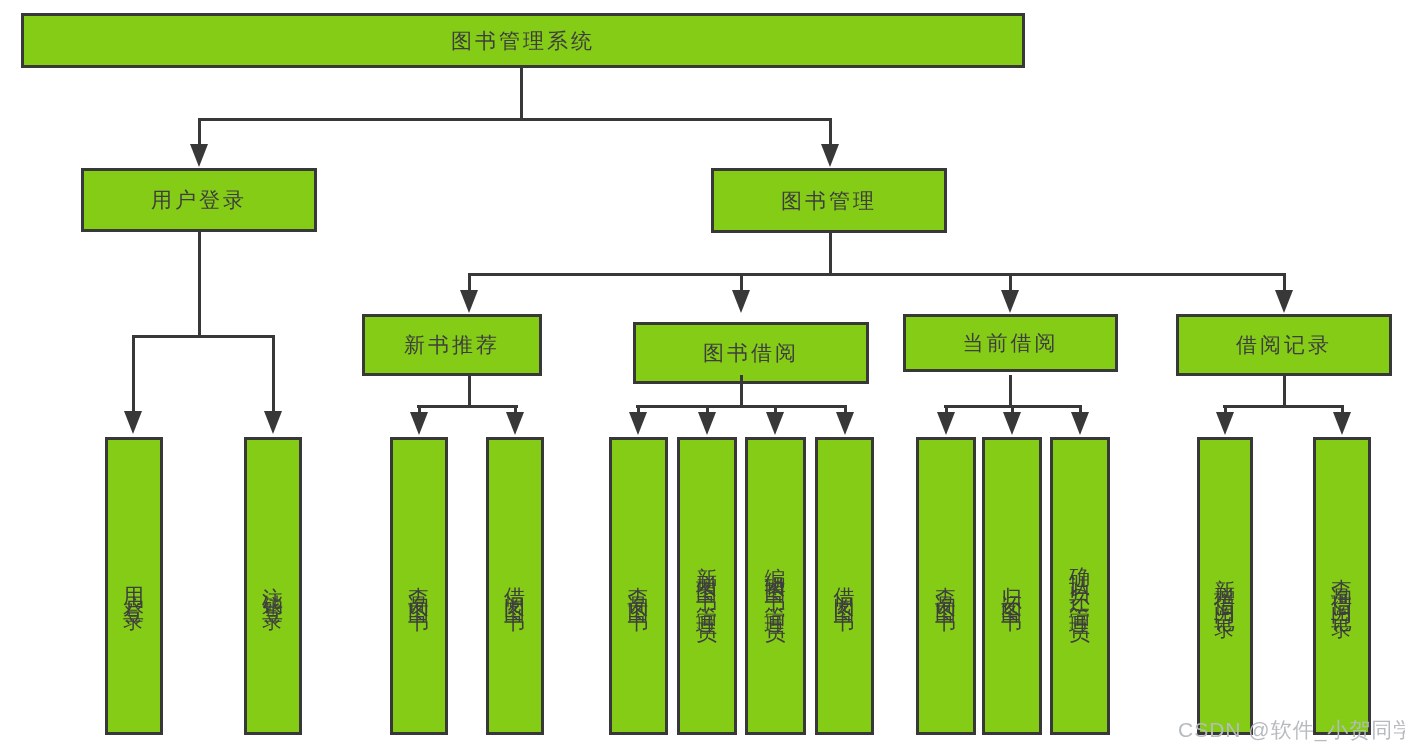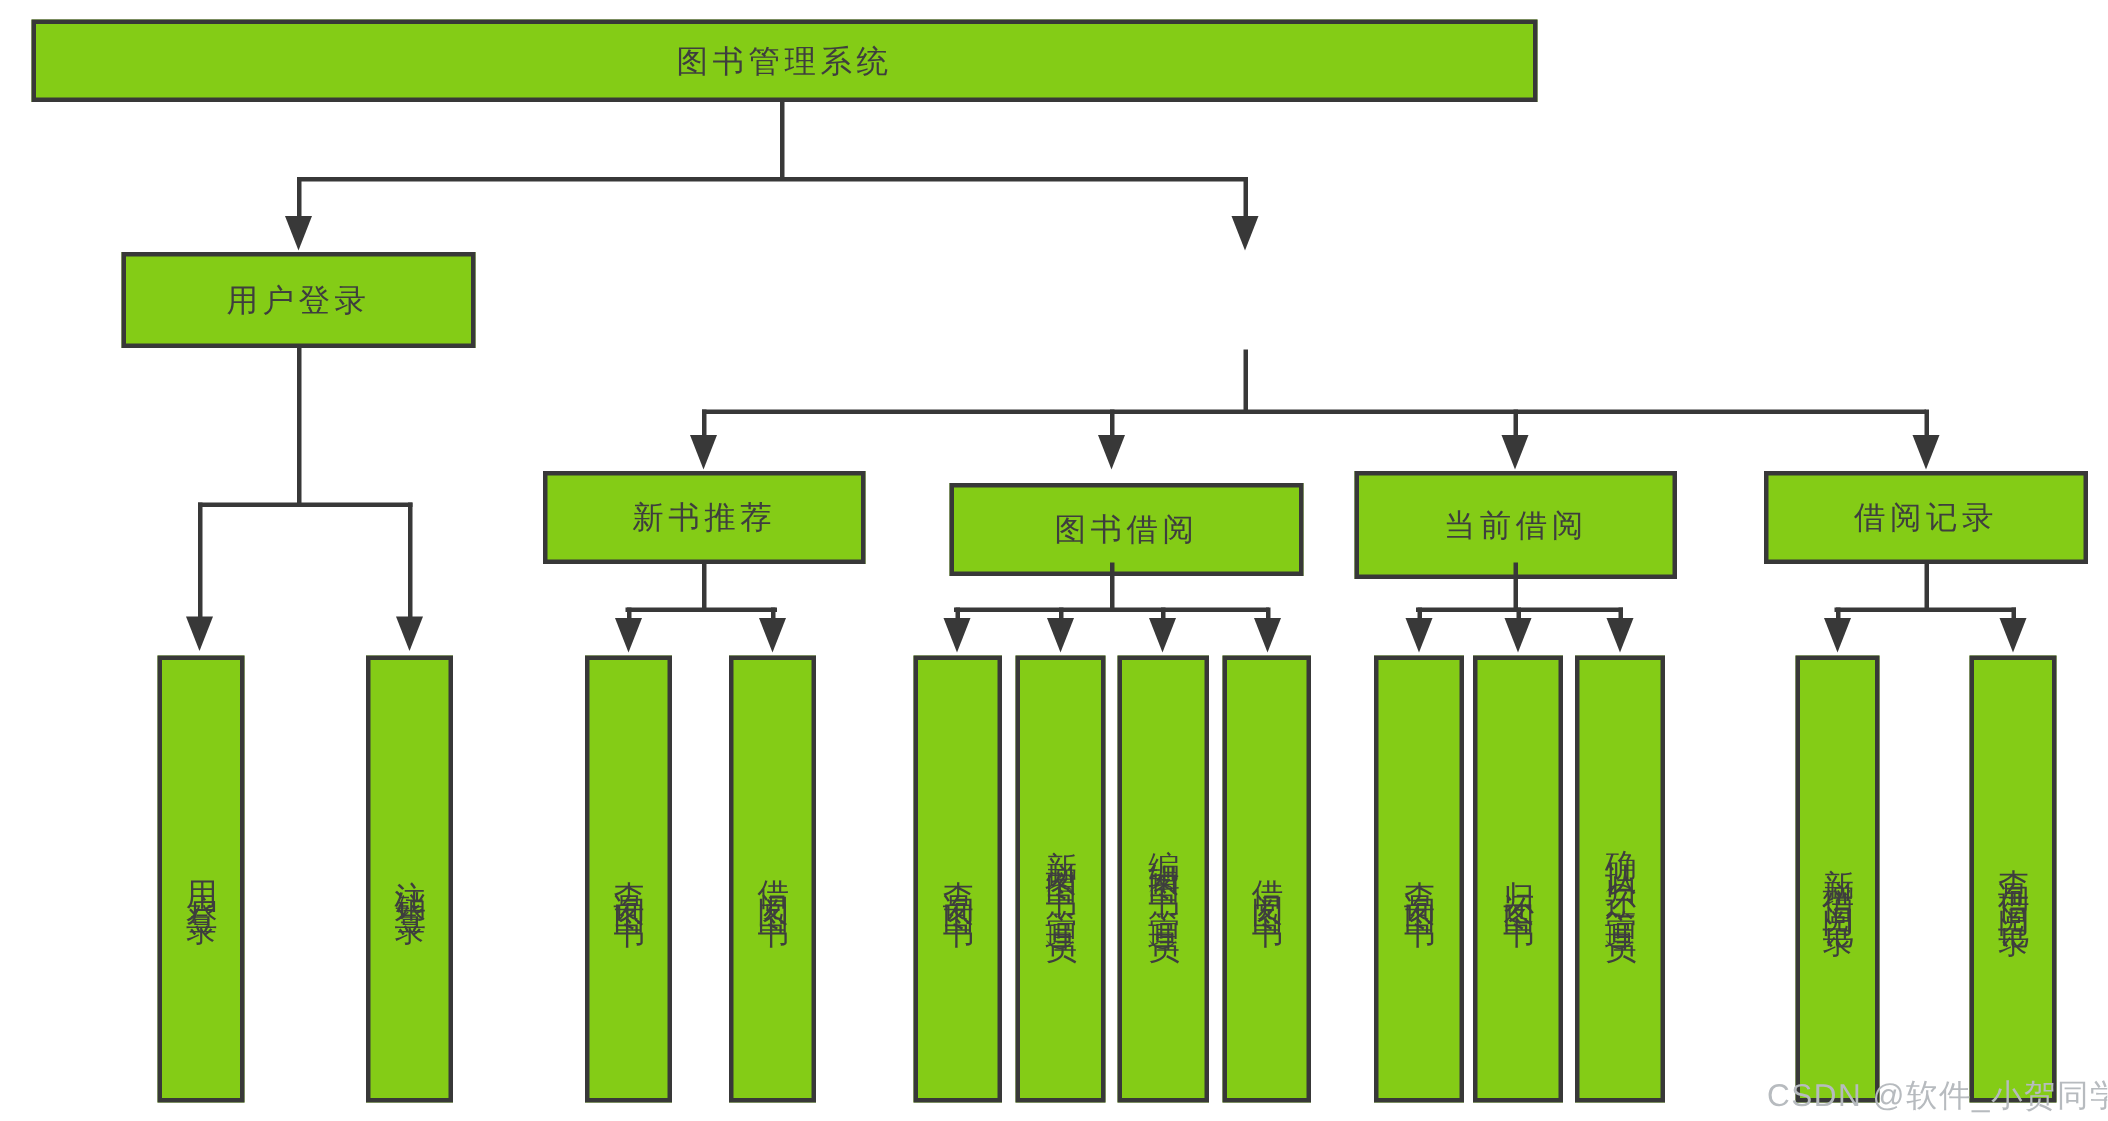--- a/index.html
+++ b/index.html
@@ -64,46 +64,49 @@
   <div class="vline" style="left:520px;top:67px;height:53px"></div>
   <div class="hline" style="left:198px;top:118px;width:634px"></div>
   <div class="vline" style="left:198px;top:118px;height:28px"></div>
   <div class="arrowhead" style="left:190px;top:144px"></div>
   <div class="vline" style="left:829px;top:118px;height:28px"></div>
   <div class="arrowhead" style="left:821px;top:144px"></div>
 
   <div class="box h" style="left:81px;top:168px;width:236px;height:64px">
     <span>用户登录</span>
   </div>
+  <div class="box h" style="left:711px;top:168px;width:236px;height:65px">
+    <span>图书管理</span>
+  </div>
 
   <div class="vline" style="left:198px;top:232px;height:105px"></div>
   <div class="hline" style="left:132px;top:335px;width:143px"></div>
   <div class="vline" style="left:132px;top:335px;height:77px"></div>
   <div class="arrowhead" style="left:124px;top:411px"></div>
   <div class="vline" style="left:272px;top:335px;height:77px"></div>
   <div class="arrowhead" style="left:264px;top:411px"></div>
 
   <div class="vline" style="left:829px;top:233px;height:42px"></div>
   <div class="hline" style="left:468px;top:273px;width:816px"></div>
   <div class="vline" style="left:468px;top:273px;height:18px"></div>
   <div class="arrowhead" style="left:460px;top:290px"></div>
   <div class="vline" style="left:740px;top:273px;height:18px"></div>
   <div class="arrowhead" style="left:732px;top:290px"></div>
   <div class="vline" style="left:1009px;top:273px;height:18px"></div>
   <div class="arrowhead" style="left:1001px;top:290px"></div>
   <div class="vline" style="left:1283px;top:273px;height:18px"></div>
   <div class="arrowhead" style="left:1275px;top:290px"></div>
 
-  <div class="box h" style="left:362px;top:314px;width:215px;height:62px">
+  <div class="box h" style="left:362px;top:314px;width:180px;height:62px">
     <span>新书推荐</span>
   </div>
   <div class="box h" style="left:633px;top:322px;width:236px;height:62px">
     <span>图书借阅</span>
   </div>
-  <div class="box h" style="left:903px;top:314px;width:215px;height:72px">
+  <div class="box h" style="left:903px;top:314px;width:215px;height:58px">
     <span>当前借阅</span>
   </div>
   <div class="box h" style="left:1176px;top:314px;width:216px;height:62px">
     <span>借阅记录</span>
   </div>
 
   <div class="vline" style="left:468px;top:375px;height:32px"></div>
   <div class="hline" style="left:417px;top:405px;width:101px"></div>
   <div class="vline" style="left:418px;top:405px;height:9px"></div>
   <div class="arrowhead" style="left:410px;top:412px"></div>

